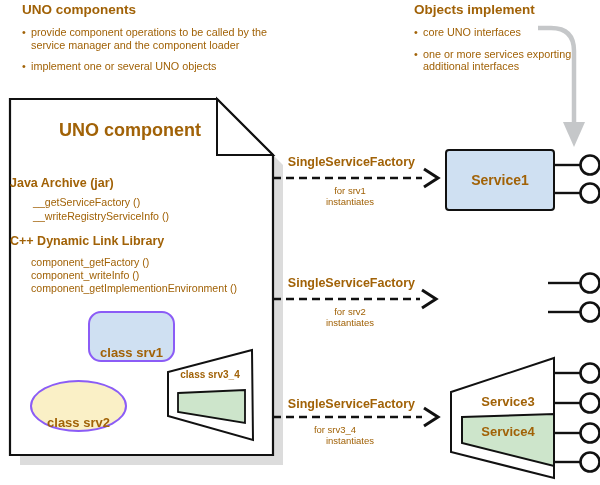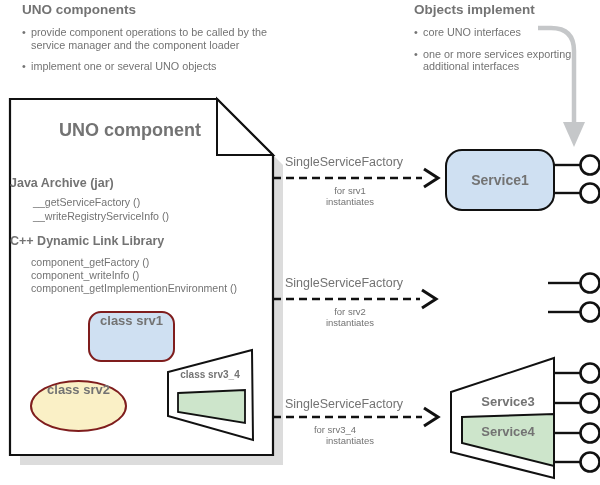--- a/index.html
+++ b/index.html
@@ -1,34 +1,34 @@
 <!DOCTYPE html>
 <html style="--blue: #cfe0f2; --yellow: #faf0c6; --green: #cde5cb; --shadow: #dcdcdc; --gray_arrow: #c5c7c9; --ink: #111111;"><head>
 <meta charset="utf-8">
 <style>
   html,body{margin:0;padding:0;background:#fff;}
   #canvas{
     position:relative;width:600px;height:485px;background:#fff;overflow:hidden;
-    font-family:"Liberation Sans",sans-serif;color:#737373;
+    font-family:"Liberation Sans",sans-serif;color:#a16207;
   }
   .abs{position:absolute;}
   svg{position:absolute;left:0;top:0;z-index:1;}
   .txt{position:absolute;z-index:2;}
   .note-title{font-size:13.5px;font-weight:bold;}
   .note-bullets{margin-top:9px;}
   .note-bullet{position:relative;font-size:10.8px;line-height:12.5px;padding-left:9px;margin-bottom:9px;}
   .note-bullet::before{content:"•";position:absolute;left:0;top:0;}
   .doc-title{font-size:18px;font-weight:bold;text-align:center;}
   .sec-head{font-size:12.5px;font-weight:bold;text-align:left;}
   .method{font-size:10.6px;line-height:13.5px;white-space:nowrap;}
-  .class-shape{display:flex;align-items:flex-start;justify-content:center;
-    border:2px solid #7f1d1d;font-weight:bold;font-size:13px;box-sizing:border-box;z-index:2;}
+  .class-shape{display:flex;align-items:flex-end;justify-content:center;
+    border:2px solid #8b5cf6;font-weight:bold;font-size:13px;box-sizing:border-box;z-index:2;}
   .service-shape{display:flex;align-items:center;justify-content:center;
     border:2px solid #111;font-weight:bold;font-size:14px;box-sizing:border-box;z-index:2;}
-  .arrow-label{font-size:12.5px;font-weight:normal;text-align:left;white-space:nowrap;}
+  .arrow-label{font-size:12.5px;font-weight:bold;text-align:right;white-space:nowrap;}
   .arrow-sub{font-size:9.5px;text-align:center;white-space:nowrap;}
   .trap-label{font-weight:bold;text-align:center;white-space:nowrap;z-index:2;}
 </style>
 </head>
 <body>
 
 <div id="canvas">
 
   <svg width="600" height="485" viewBox="0 0 600 485">
 
@@ -116,19 +116,19 @@
   <div class="txt arrow-sub" style="left:285px;top:196px;width:130px">instantiates</div>
 
   <div class="txt arrow-label" style="left:285px;top:276px;width:130px">SingleServiceFactory</div>
   <div class="txt arrow-sub" style="left:285px;top:306px;width:130px">for srv2</div>
   <div class="txt arrow-sub" style="left:285px;top:317px;width:130px">instantiates</div>
 
   <div class="txt arrow-label" style="left:285px;top:397px;width:130px">SingleServiceFactory</div>
   <div class="txt arrow-sub" style="left:270px;top:424px;width:130px">for srv3_4</div>
   <div class="txt arrow-sub" style="left:285px;top:435px;width:130px">instantiates</div>
 
-  <div class="service-shape abs" style="left:445px;top:149px;width:110px;height:62px;border-radius:17px;background:var(--blue)">
+  <div class="service-shape abs" style="left:445px;top:149px;width:110px;height:62px;border-radius:4px;background:var(--blue)">
     <span>Service1</span>
   </div>
   <div class="txt trap-label" style="left:462px;top:394px;width:92px;font-size:13px">Service3</div>
   <div class="txt trap-label" style="left:462px;top:424px;width:92px;font-size:13px">Service4</div>
 
 </div>
 
 </body></html>

